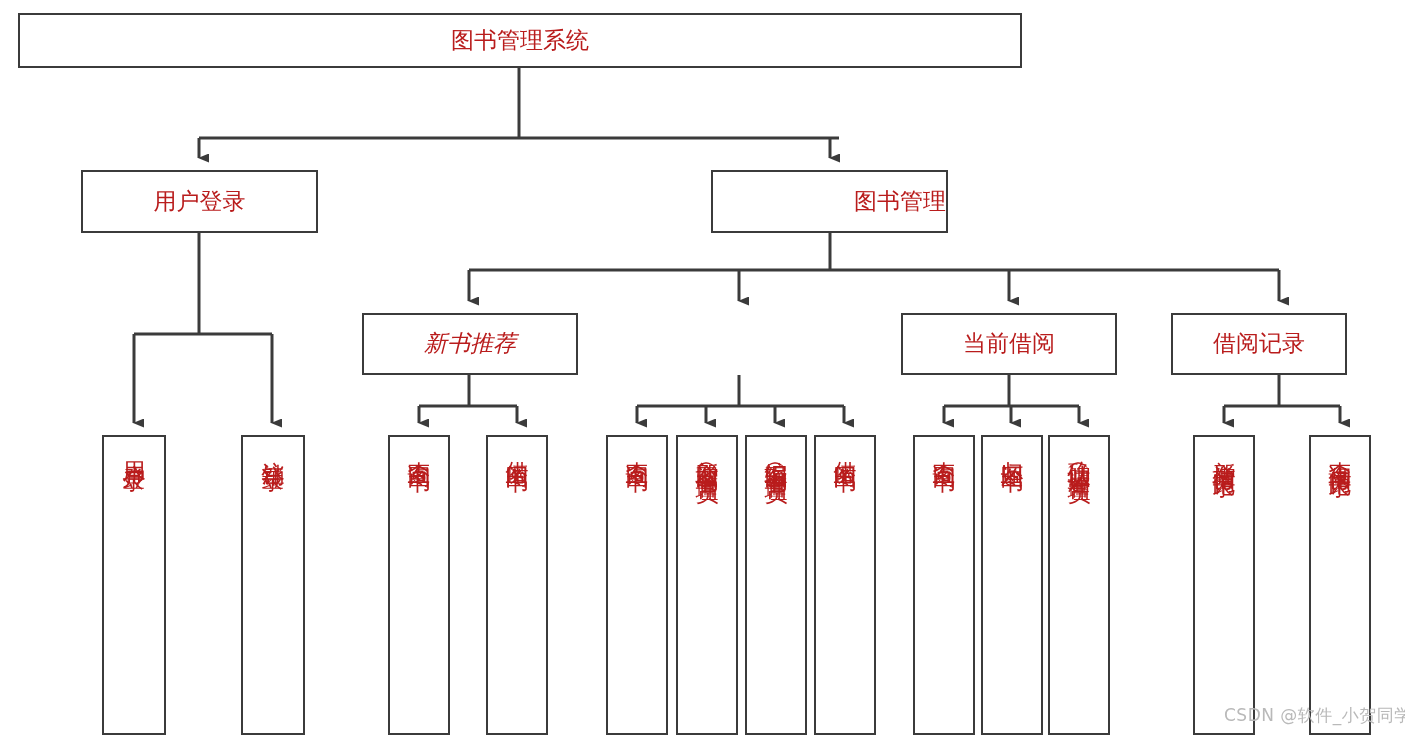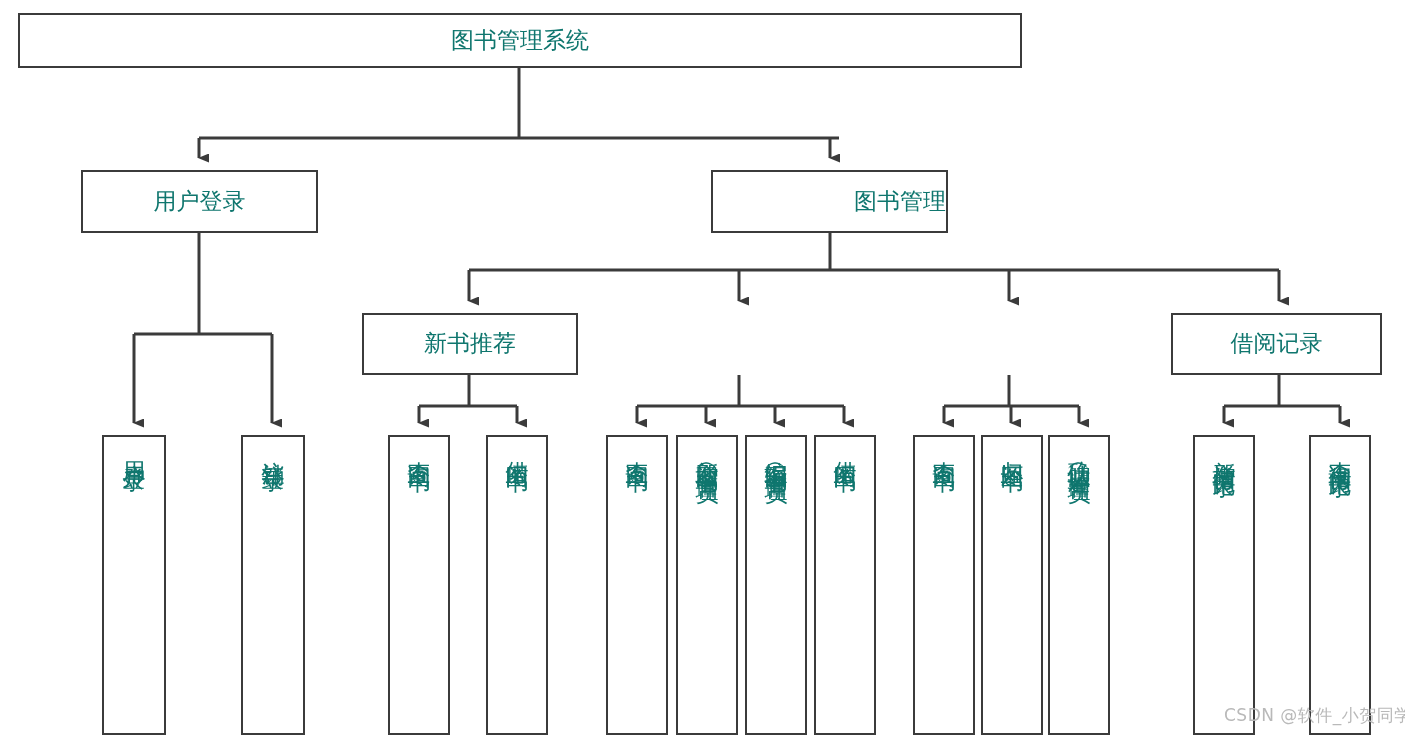--- a/index.html
+++ b/index.html
@@ -26,21 +26,21 @@
     pointer-events: none;
   }
   .node {
     position: absolute;
     box-sizing: border-box;
     border: 2.5px solid #3b3b3b;
     background: #ffffff;
     display: flex;
     align-items: center;
     justify-content: center;
-    color: #0f766e;
+    color: #b91c1c;
     line-height: 1.18;
   }
   .node .label {
     display: block;
     text-align: center;
     white-space: nowrap;
   }
   .node.horiz {
     font-size: 23px;
   }
@@ -127,24 +127,27 @@
     <span class="label">图书管理系统</span>
   </div>
 
   <div class="node horiz" style="left:81px; top:170px; width:237px; height:63px;">
     <span class="label">用户登录</span>
   </div>
   <div class="node horiz" style="left:711px; top:170px; width:237px; height:63px;justify-content:flex-end;">
     <span class="label">图书管理</span>
   </div>
 
-  <div class="node horiz" style="left:362px; top:313px; width:216px; height:62px;">
+  <div class="node horiz" style="left:362px; top:313px; width:216px; height:62px;font-style:italic;">
     <span class="label">新书推荐</span>
   </div>
-  <div class="node horiz" style="left:1171px; top:313px; width:211px; height:62px;">
+  <div class="node horiz" style="left:901px; top:313px; width:216px; height:62px;">
+    <span class="label">当前借阅</span>
+  </div>
+  <div class="node horiz" style="left:1171px; top:313px; width:176px; height:62px;">
     <span class="label">借阅记录</span>
   </div>
 
   <div class="node vert" style="left:102px; top:435px; width:64px; height:300px;">
     <span class="label">用户登录</span>
   </div>
   <div class="node vert" style="left:241px; top:435px; width:64px; height:300px;">
     <span class="label">注销登录</span>
   </div>
 

